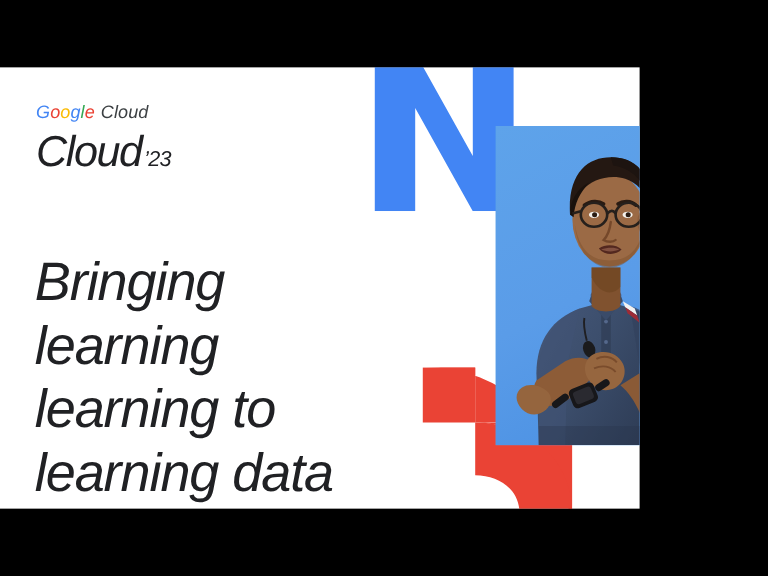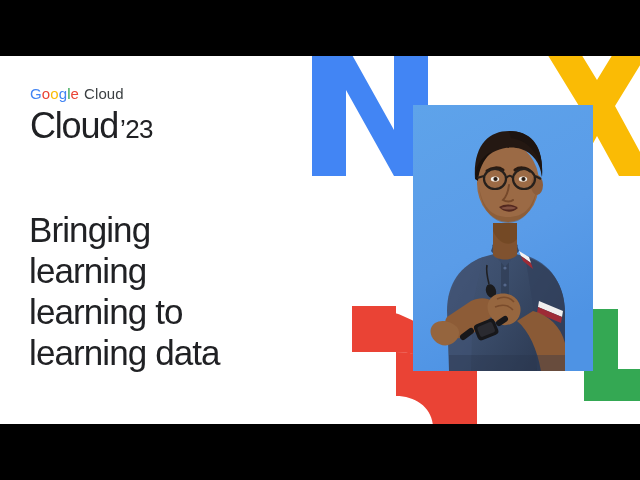--- a/index.html
+++ b/index.html
@@ -31,24 +31,25 @@
     z-index: 60;
   }
   .letterbox.top { top: 0; height: 56px; }
   .letterbox.bottom { top: 424px; height: 56px; }
 
   
   #slide {
     position: absolute;
     left: 0;
     top: 56px;
-    width: 640px;
+    width: 533px;
     height: 368px;
     background: #ffffff;
     overflow: hidden;
+    font-style: italic;
   }
 
   
   .shape { position: absolute; }
 
   
   .shape-n {
     left: 312px;
     top: -12px;
     width: 130px;
@@ -127,33 +128,33 @@
   #next-wordmark {
     margin-top: 7px;
     font-size: 36px;
     font-weight: 400;
     color: #202124;
     letter-spacing: -1.2px;
     line-height: 1;
     white-space: nowrap;
   }
   #next-wordmark .year {
-    font-size: 26px;
+    font-size: 18px;
     letter-spacing: -0.6px;
     margin-left: 2px;
   }
 
   
   #headline {
     position: absolute;
     left: 29px;
     top: 153px;
     z-index: 30;
     color: #202124;
-    font-size: 35px;
+    font-size: 45px;
     font-weight: 400;
     line-height: 1.175;
     letter-spacing: -0.9px;
     max-width: 330px;
   }
   #headline .hl {
     display: block;
     white-space: nowrap;
   }
 </style>

